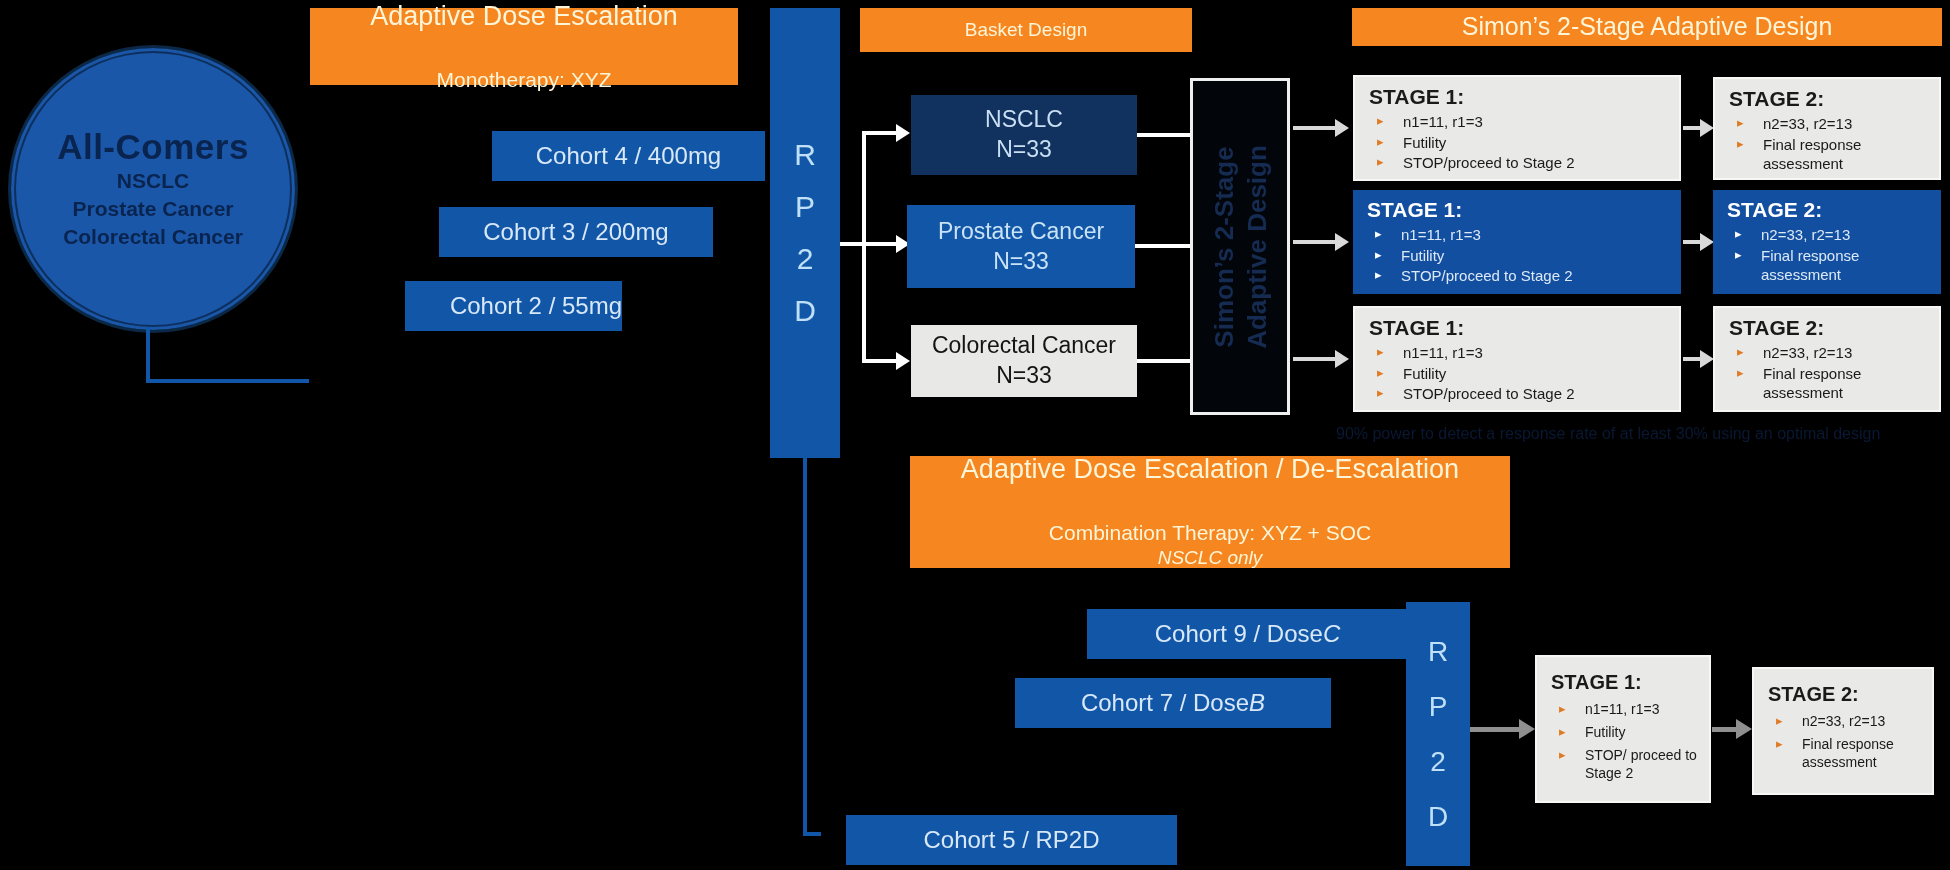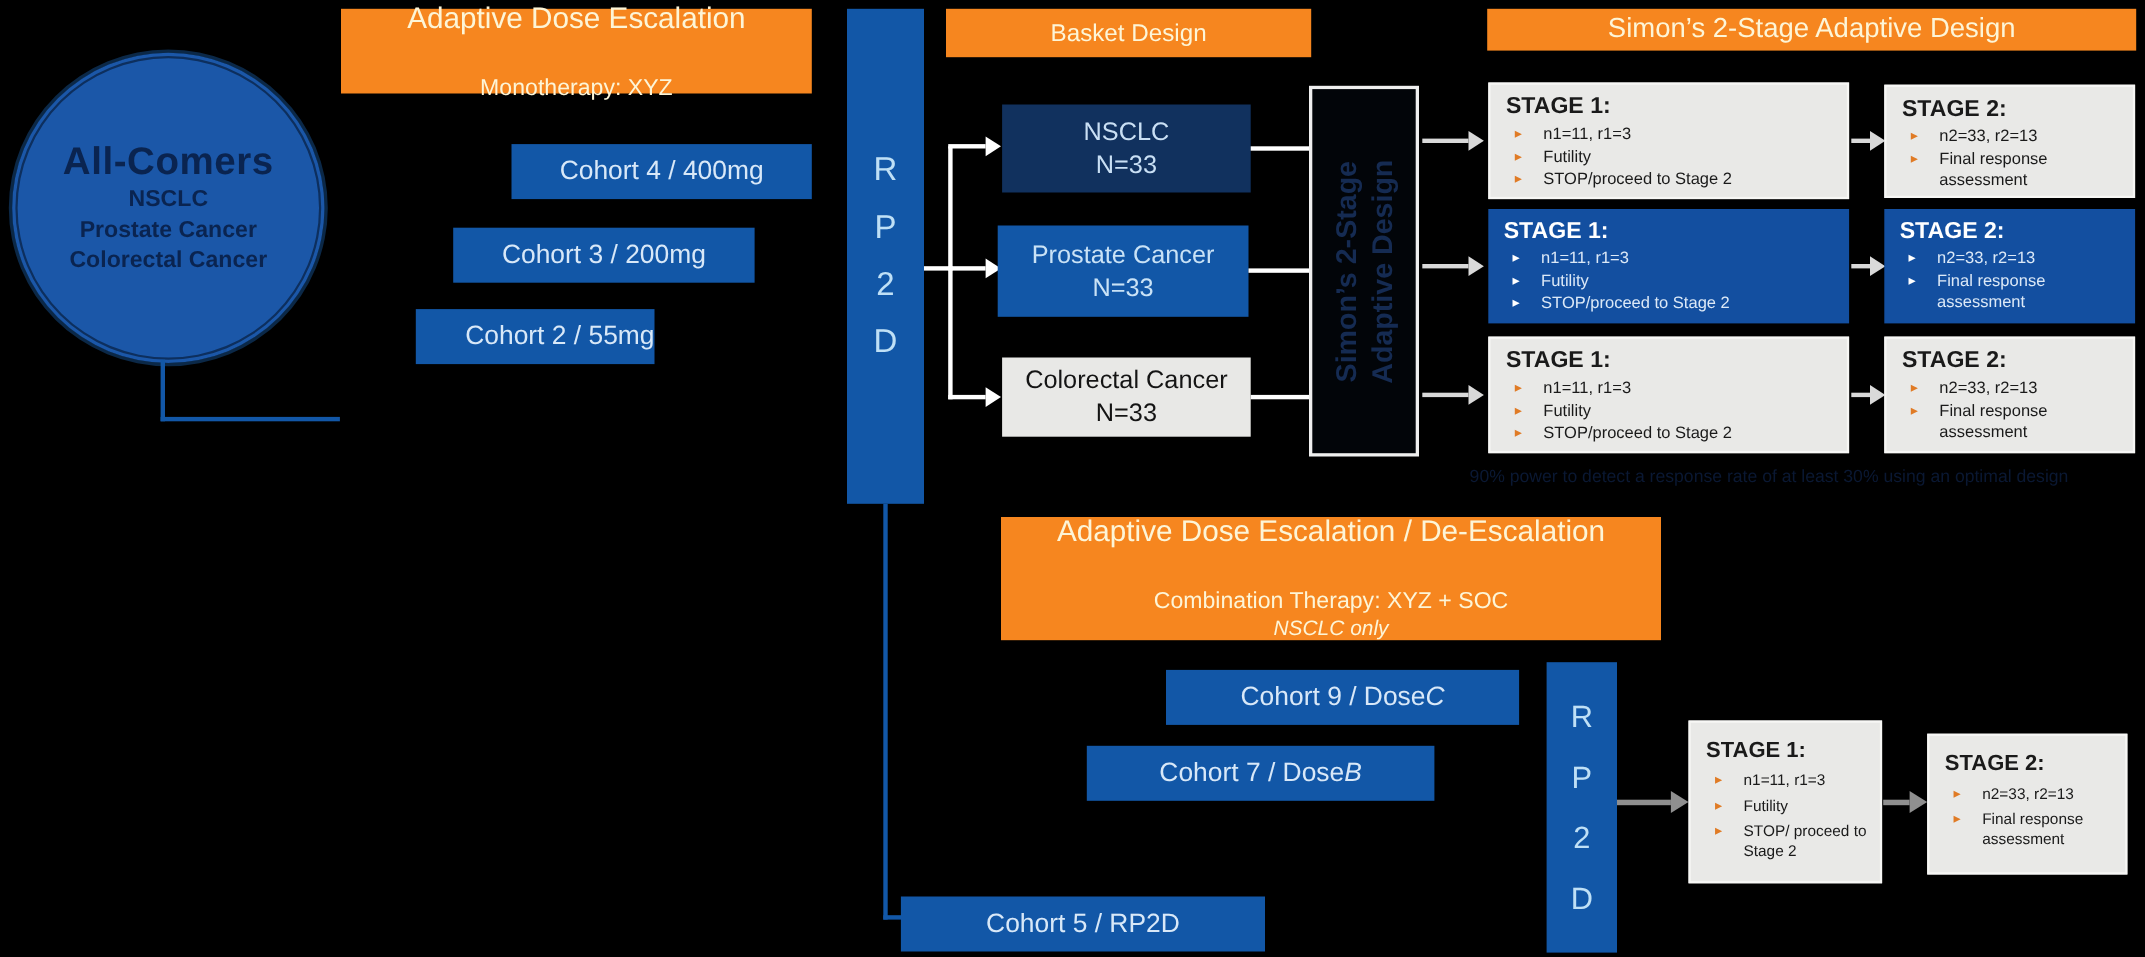--- a/index.html
+++ b/index.html
@@ -16,21 +16,21 @@
 
   
   .ohdr{position:absolute;background:#F6861F;color:#FDF5D7;text-align:center;
         display:flex;flex-direction:column;justify-content:center;}
   .ohdr .t1{font-size:27px;line-height:1.25;}
   .ohdr .t2{font-size:21px;line-height:1.3;margin-top:32px;}
   .ohdr .t3{font-size:19px;font-style:italic;line-height:1.3;}
 
   
   .cohort{position:absolute;height:50px;background:#1257A7;color:#D8E8F8;font-size:24px;
-          display:flex;align-items:center;justify-content:center;}
+          display:flex;align-items:center;justify-content:center;margin-left:27px;}
 
   
   .rpbar{position:absolute;background:#1257A7;color:#BFE0F6;display:flex;flex-direction:column;
          align-items:center;justify-content:center;}
   .rpbar .ltr{font-size:30px;line-height:52px;}
   .rpbar.small .ltr{font-size:28px;line-height:55px;}
 
   
   .arm{position:absolute;display:flex;flex-direction:column;align-items:center;justify-content:center;
        text-align:center;font-size:23px;line-height:1.3;}
@@ -105,21 +105,21 @@
     <div class="ltr">R</div>
     <div class="ltr">P</div>
     <div class="ltr">2</div>
     <div class="ltr">D</div>
   </div>
 
   <div class="ln blue abs" style="left:803px;top:458px;width:4px;height:378px;"></div>
   <div class="ln blue abs" style="left:803px;top:832px;width:18px;height:4px;"></div>
 
   <div class="ohdr" style="left:860px;top:8px;width:332px;height:44px;">
-    <div class="t1" style="font-size:22px;">Basket Design</div>
+    <div class="t1" style="font-size:19px;">Basket Design</div>
   </div>
 
   <div class="ln white abs" style="left:840px;top:242px;width:26px;height:4px;"></div>
   <div class="ln white abs" style="left:862px;top:133px;width:4px;height:230px;"></div>
   <div class="ln white abs" style="left:862px;top:131px;width:34px;height:4px;"></div>
   <div class="ah white" style="left:896px;top:124px;"></div>
   <div class="ln white abs" style="left:862px;top:242px;width:34px;height:4px;"></div>
   <div class="ah white" style="left:896px;top:235px;"></div>
   <div class="ln white abs" style="left:862px;top:359px;width:34px;height:4px;"></div>
   <div class="ah white" style="left:896px;top:352px;"></div>
@@ -241,21 +241,21 @@
         <span class="blx">n2=33, r2=13</span>
       </div>
     <div class="bl">
         <span class="blt">▸</span>
         <span class="blx">Final response assessment</span>
       </div>
   </div>
 
   <div class="footnote">90% power to detect a response rate of at least 30% using an optimal design</div>
 
-  <div class="ohdr" style="left:910px;top:470px;width:600px;height:112px;">
+  <div class="ohdr" style="left:910px;top:456px;width:600px;height:112px;">
     <div class="t1">Adaptive Dose Escalation / De-Escalation</div>
     <div class="t2">Combination Therapy: XYZ + SOC</div>
     <div class="t3">NSCLC only</div>
   </div>
 
   <div class="cohort" style="left:1060px;top:609px;width:321px;">
     <span>Cohort 9 / Dose </span>
       <i>C</i>
   </div>
   <div class="cohort" style="left:988px;top:678px;width:316px;">

